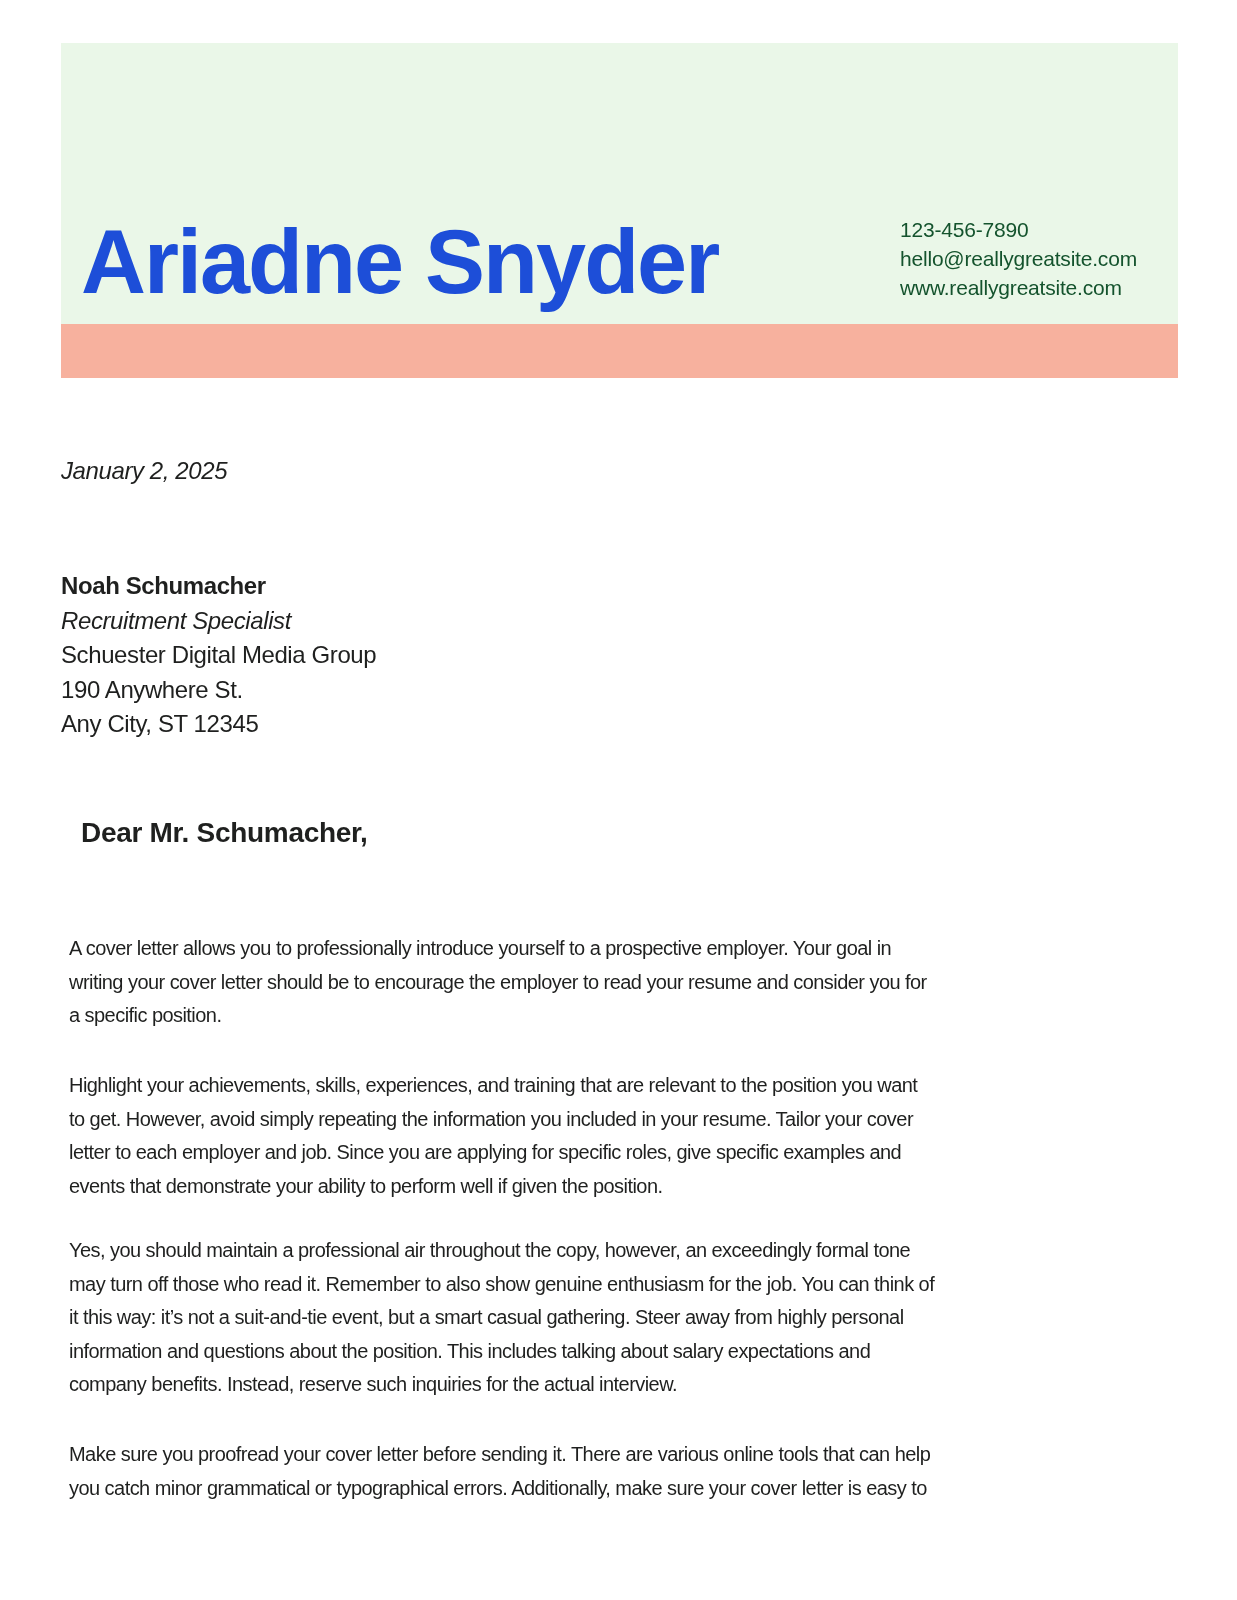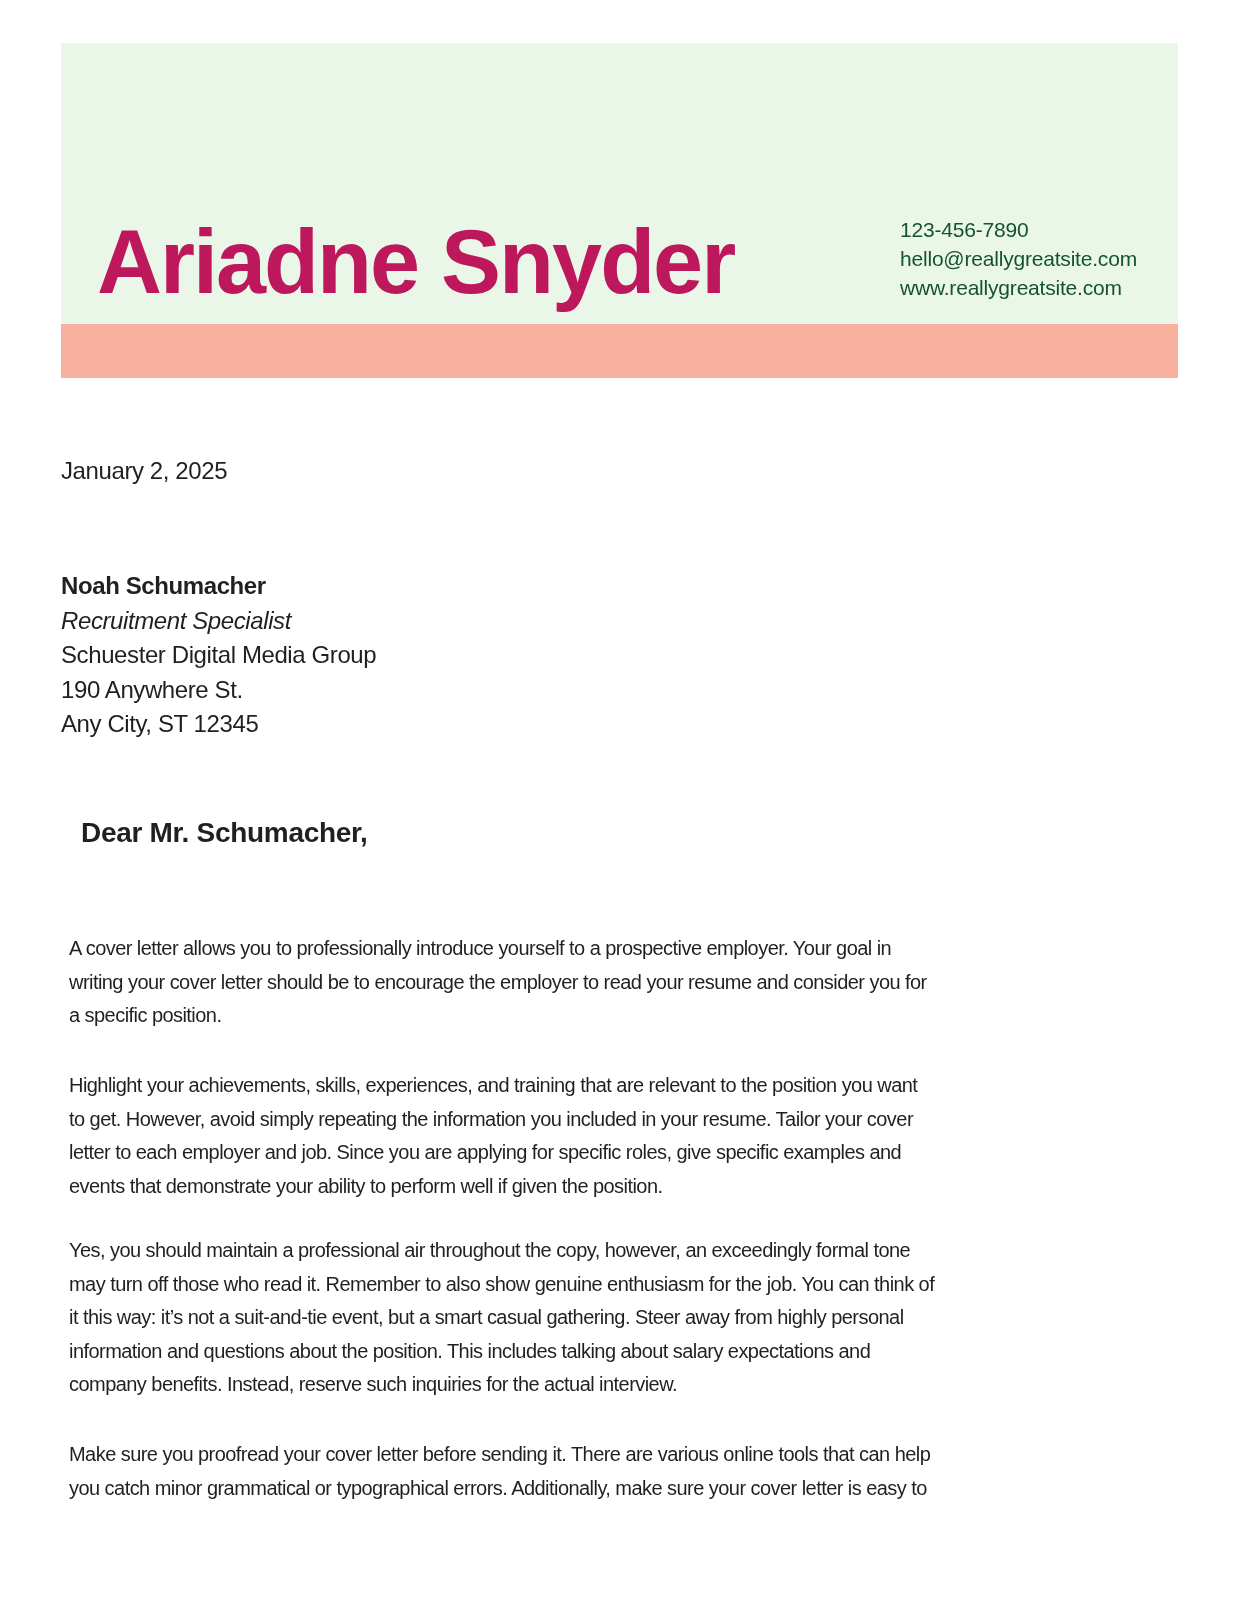--- a/index.html
+++ b/index.html
@@ -19,28 +19,28 @@
   .header-block {
     position: absolute;
     left: 61px;
     top: 43px;
     width: 1117px;
     height: 281px;
     background: #eaf7e8; 
   }
   .sender-name {
     position: absolute;
-    left: 36px;
+    left: 20px;
     top: 174px;
     margin: 0;
     font-size: 90px;
     line-height: 90px;
     font-weight: 700;
     letter-spacing: -2px;
-    color: #be185d;
+    color: #1d4ed8;
     white-space: nowrap;
   }
   .contact-info {
     position: absolute;
     left: 839px;
     top: 172px;
     font-size: 21px;
     line-height: 29px;
     letter-spacing: -0.2px;
     color: #14532d;
@@ -53,20 +53,21 @@
     height: 54px;
     background: #f7b19e; 
   }
   .date-line {
     position: absolute;
     left: 61px;
     top: 454px;
     font-size: 24px;
     line-height: 34px;
     letter-spacing: -0.4px;
+    font-style: italic;
   }
   .recipient-block {
     position: absolute;
     left: 61px;
     top: 569px;
     font-size: 24px;
     line-height: 34.5px;
     letter-spacing: -0.4px;
   }
   .recipient-name { font-weight: 700; }

